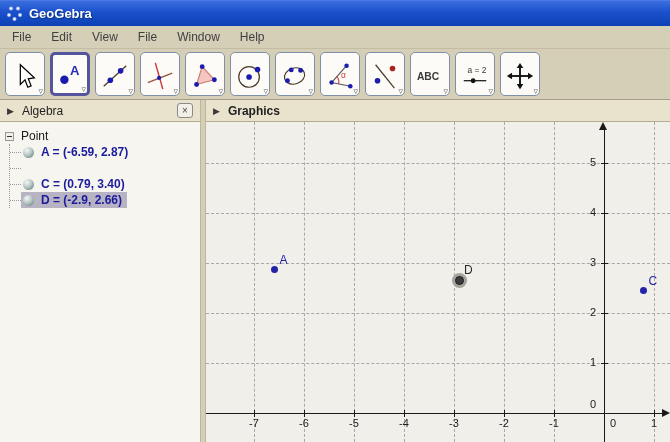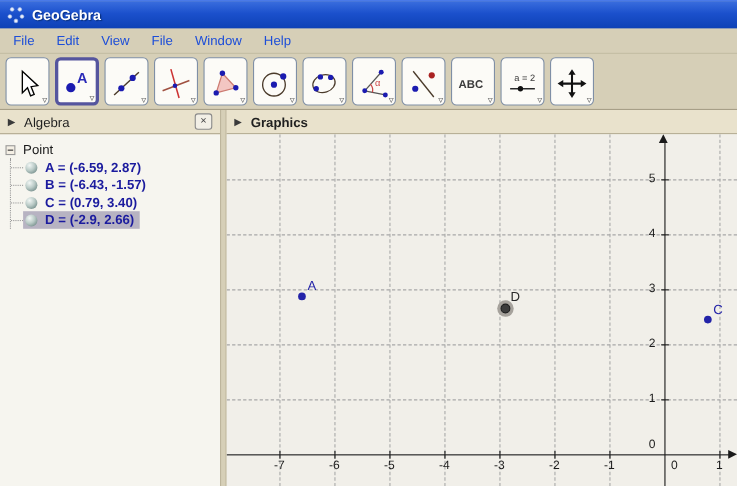--- a/index.html
+++ b/index.html
@@ -8,21 +8,21 @@
   .window { width:670px; height:442px; display:flex; flex-direction:column; background:#d6cfb7; }
 
   
   .titlebar { height:26px; background:linear-gradient(#3a6ede 0%, #1b50cc 45%, #0d41b5 100%);
     display:flex; align-items:center; padding:0 6px; border-top:1px solid #4a7ae8; }
   .titlebar .logo { width:17px; height:17px; margin-right:6px; }
   .title-text { color:#fff; font-size:13px; font-weight:bold; text-shadow:1px 1px 1px #09307e; }
 
   
   .menubar { height:22px; background:#d6cfb7; display:flex; align-items:center; padding-left:2px; }
-  .menu-item { font-size:12px; color:#1d4ed8; padding:3px 10px; cursor:default; }
+  .menu-item { font-size:12px; color:#404040; padding:3px 10px; cursor:default; }
 
   
   .toolbar { height:52px; background:#d6cfb7; border-top:1px solid #c4bda4; border-bottom:1px solid #a79f87;
     display:flex; align-items:center; gap:5px; padding-left:5px; }
   .tool-btn { width:40px; height:44px; background:#fcfbf7; border:1px solid #7f8fa6; border-radius:5px;
     position:relative; padding:1px; cursor:pointer; }
   .tool-btn svg { width:30px; height:30px; display:block; margin:3px auto 0; }
   .tool-btn.selected { border:3px solid #55559e; padding:0; }
   .tool-btn .dd { position:absolute; right:1px; bottom:-1px; font-size:9px; color:#6a6a6a; line-height:9px; }
 
@@ -217,24 +217,20 @@
         <div class="tree-children">
             <div class="tree-row">
               <div class="stub" style="display: inline-block;"></div>
               <span class="row-content">
                 <span class="sphere-icon"></span>
                 <span class="tree-label">A = (-6.59, 2.87)</span>
               </span>
             </div>
             <div class="tree-row">
               <div class="stub" style="display: inline-block;"></div>
-              <span class="row-content">
-                <span class="sphere-icon"></span>
-                <span class="tree-label">B = (-6.43, -1.57)</span>
-              </span>
             </div>
             <div class="tree-row">
               <div class="stub" style="display: inline-block;"></div>
               <span class="row-content">
                 <span class="sphere-icon"></span>
                 <span class="tree-label">C = (0.79, 3.40)</span>
               </span>
             </div>
             <div class="tree-row">
               <div class="stub" style="display: inline-block;"></div>

